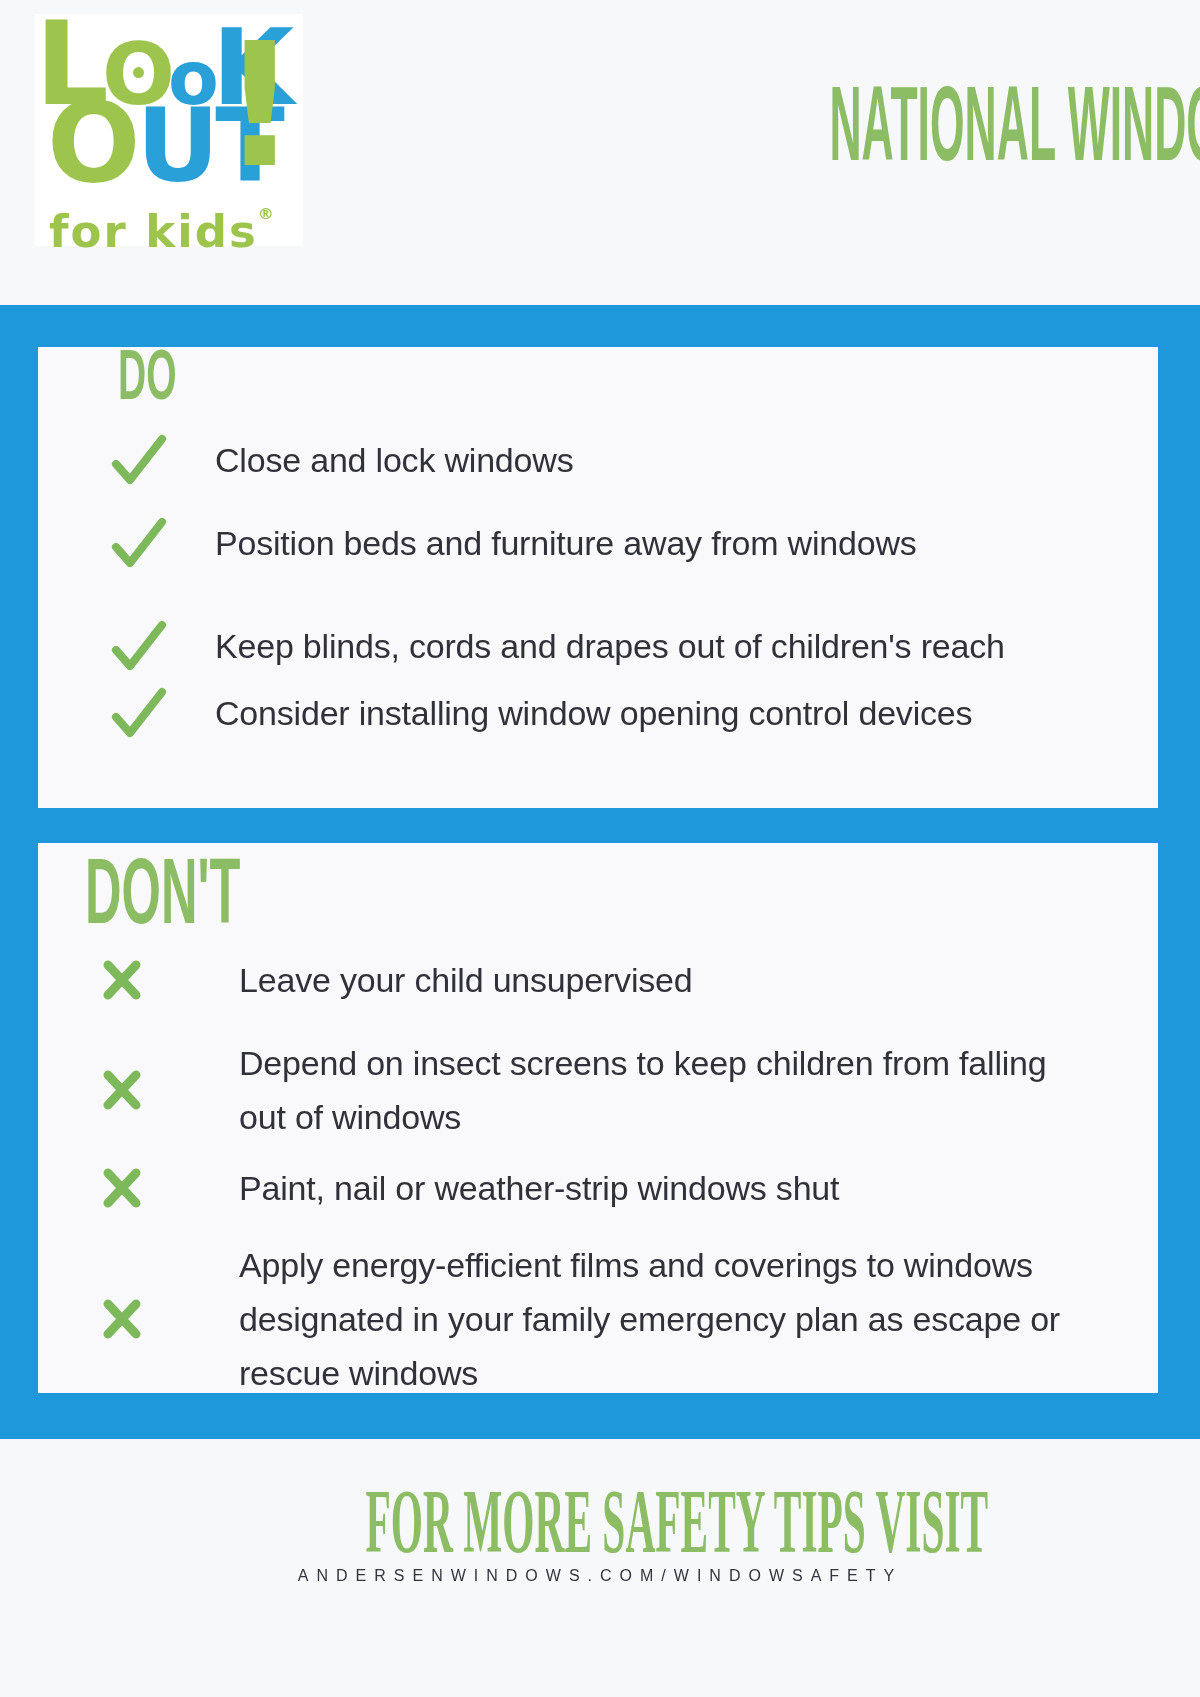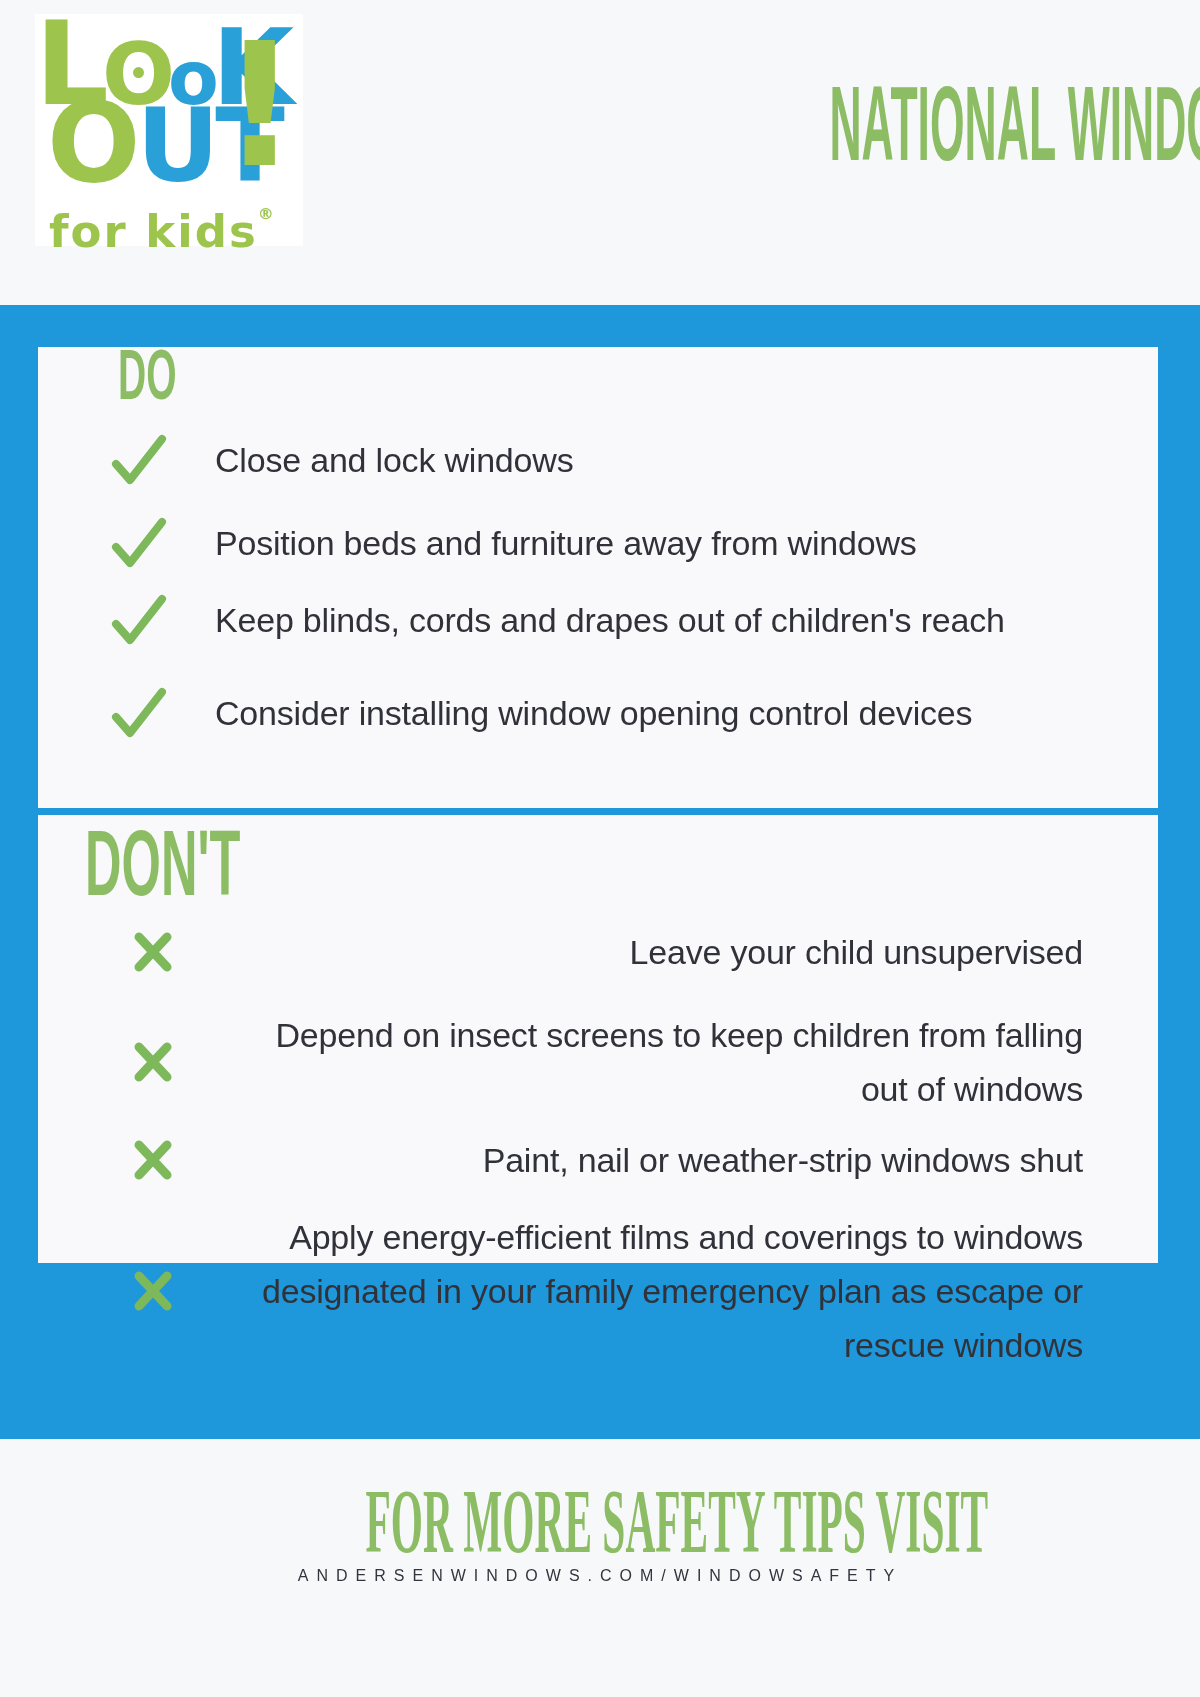--- a/index.html
+++ b/index.html
@@ -44,32 +44,32 @@
   .cond{display:inline-block;white-space:nowrap;}
   .title-wrap{position:absolute;left:300px;top:70px;width:810px;text-align:center;}
   .main-title{
     font-size:106px;font-weight:bold;line-height:1;color:var(--green-title);
     transform:scaleX(.42);transform-origin:center top;letter-spacing:0px;
   }
   
   .blue-section{position:absolute;top:305px;left:0;width:1200px;height:1134px;background:var(--blue);}
   .box{position:absolute;left:38px;width:1120px;background:var(--box-bg);}
   .box-do{top:42px;height:461px;}
-  .box-dont{top:510px;height:448px;text-align:right;}
+  .box-dont{top:538px;height:550px;}
   .box-heading{position:absolute;font-weight:bold;color:var(--green-title);line-height:1;}
   .box-heading .cond{transform:scaleX(.55);transform-origin:left top;}
   .do-heading{left:80px;top:-8px;font-size:71px;}
   .dont-heading{left:47px;top:2px;font-size:92px;}
   .row{
     position:absolute;left:0;width:100%;
     display:flex;align-items:center;
     transform:translateY(-50%);
   }
   .do-row{padding-left:70px;}
-  .dont-row{padding-left:92px;}
+  .dont-row{padding-left:61px;gap:32px;}
   .icon{display:flex;align-items:center;justify-content:center;flex:0 0 auto;color:var(--green-icon);}
   .icon-check{width:62px;height:56px;}
   .icon-x{width:46px;height:46px;}
   .do-row .item-text{margin-left:45px;}
   .dont-row .item-text{margin-left:62px;}
   .item-text{
     font-size:34px;line-height:54px;letter-spacing:-0.2px;
     color:var(--text-dark);width:845px;
   }
   
@@ -112,21 +112,21 @@
 
     <div class="row do-row" style="top:196px">
       <span class="icon icon-check">
         <svg viewBox="0 0 62 56" width="62" height="56">
             <path d="M8 32 L22 48 L54 7" fill="none" stroke="currentColor" stroke-width="8" stroke-linecap="round" stroke-linejoin="round"></path>
           </svg>
       </span>
       <p class="item-text">Position beds and furniture away from windows</p>
     </div>
 
-    <div class="row do-row" style="top:273px">
+    <div class="row do-row" style="top:299px">
       <span class="icon icon-check">
         <svg viewBox="0 0 62 56" width="62" height="56">
             <path d="M8 32 L22 48 L54 7" fill="none" stroke="currentColor" stroke-width="8" stroke-linecap="round" stroke-linejoin="round"></path>
           </svg>
       </span>
       <p class="item-text">Keep blinds, cords and drapes out of children's reach</p>
     </div>
 
     <div class="row do-row" style="top:366px">
       <span class="icon icon-check">

